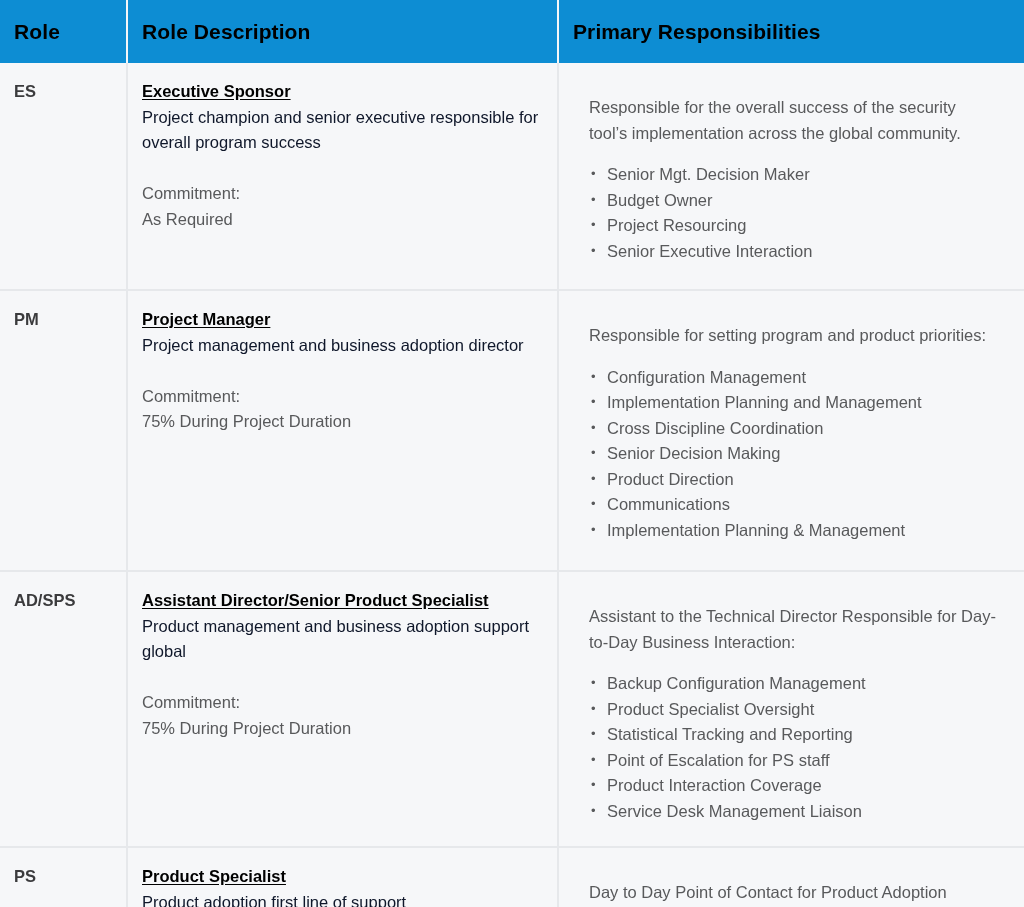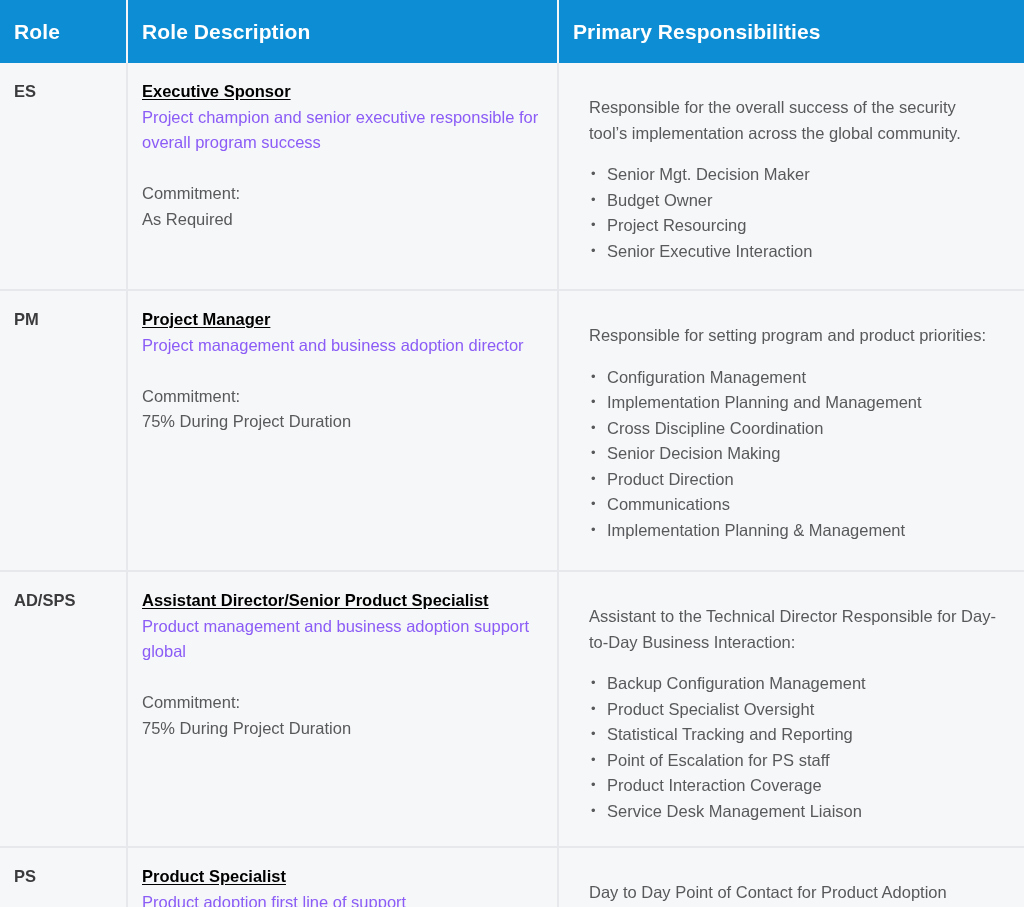--- a/index.html
+++ b/index.html
@@ -18,21 +18,21 @@
     border-collapse: collapse;
     table-layout: fixed;
   }
   .roles-table col.c-role { width: 127px; }
   .roles-table col.c-desc { width: 431px; }
   .roles-table col.c-resp { width: 466px; }
 
   
   thead th {
     background: #0d8dd3;
-    color: #ffffff;
+    color: #000000;
     font-size: 21px;
     font-weight: bold;
     text-align: left;
     height: 63px;
     padding: 0 0 0 14px;
     vertical-align: middle;
     border-right: 2px solid #f4f6f8;
     letter-spacing: 0.1px;
     margin-left: 12px;
   }
@@ -63,21 +63,21 @@
     display: block;
     color: #000000;
     font-weight: bold;
     font-size: 16.5px;
     text-decoration: underline;
     text-underline-offset: 2px;
     margin-bottom: 0px;
   }
   .role-sub {
     display: block;
-    color: #8b5cf6;
+    color: #0f172a;
   }
   .commitment-block {
     margin-top: 52px;
     margin-left: 43px;
   }
   .commit-label, .commit-value { display: block; }
 
   .resp-intro { display: block; margin: 16px; }
 
   ul.resp-list {

